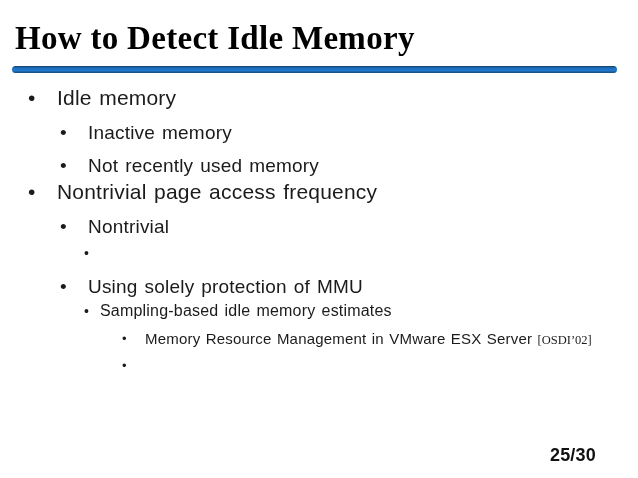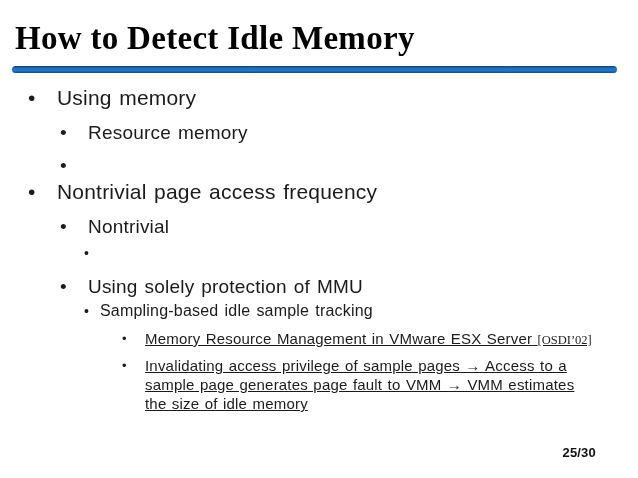--- a/index.html
+++ b/index.html
@@ -56,76 +56,76 @@
   }
   .txt { flex: 0 1 auto; }
   .level-1 { font-size: 21px; line-height: 26px; padding-left: 28px; }
   .level-1 .bullet { width: 29px; }
   .level-2 { font-size: 19px; line-height: 24px; padding-left: 60px; }
   .level-2 .bullet { width: 28px; }
   .level-3 { font-size: 16px; line-height: 20px; padding-left: 84px; }
   .level-3 .bullet { width: 16px; font-size: 14px; }
   .level-4 { font-size: 15px; line-height: 19px; padding-left: 122px; word-spacing: 1px; }
   .level-4 .bullet { width: 23px; font-size: 13px; }
-  .level-4 .txt { max-width: 448px; text-decoration: underline; }
+  .level-4 .txt { max-width: 448px; }
   .cite {
     font-family: "Liberation Serif", serif;
     font-size: 12.5px;
     letter-spacing: 0;
   }
   .page-number {
     position: absolute;
     top: 445px;
     right: 42px;
-    font-size: 13px;
+    font-size: 18px;
     font-weight: bold;
     letter-spacing: 0.2px;
     color: #111111;
   }
 </style>
 </head>
 <body>
 
 <div class="slide">
   <h1 class="slide-title">How to Detect Idle Memory</h1>
   <div class="title-rule"></div>
   <div class="content" id="bullet-list">
       <div class="item level-1" style="margin-top: 0px;">
         <span class="bullet">•</span>
-        <span class="txt"><span>Using memory</span></span>
+        <span class="txt"><span>Idle memory</span></span>
       </div>
       <div class="item level-2" style="margin-top: 10px;">
         <span class="bullet">•</span>
-        <span class="txt"><span>Resource memory</span></span>
+        <span class="txt"><span>Inactive memory</span></span>
       </div>
       <div class="item level-2" style="margin-top: 9px;">
         <span class="bullet">•</span>
+        <span class="txt"><span>Not recently used memory</span></span>
       </div>
       <div class="item level-1" style="margin-top: 1px;">
         <span class="bullet">•</span>
         <span class="txt"><span>Nontrivial page access frequency</span></span>
       </div>
       <div class="item level-2" style="margin-top: 10px;">
         <span class="bullet">•</span>
         <span class="txt"><span>Nontrivial</span></span>
       </div>
       <div class="item level-3" style="margin-top: 4px;">
         <span class="bullet">•</span>
       </div>
       <div class="item level-2" style="margin-top: 12px;">
         <span class="bullet">•</span>
         <span class="txt"><span>Using solely protection of MMU</span></span>
       </div>
       <div class="item level-3" style="margin-top: 2px;">
         <span class="bullet">•</span>
-        <span class="txt"><span>Sampling-based idle sample tracking</span></span>
+        <span class="txt"><span>Sampling-based idle memory estimates</span></span>
       </div>
       <div class="item level-4" style="margin-top: 8px;">
         <span class="bullet">•</span>
         <span class="txt"><span>Memory Resource Management in VMware ESX Server</span> <span class="cite">[OSDI’02]</span></span>
       </div>
       <div class="item level-4" style="margin-top: 6px;">
         <span class="bullet">•</span>
-        <span class="txt"><span>Invalidating access privilege of sample pages → Access to a sample page generates page fault to VMM → VMM estimates the size of idle memory</span></span>
       </div>
     </div>
   <div class="page-number">25/30</div>
 </div>
 
 </body></html>

